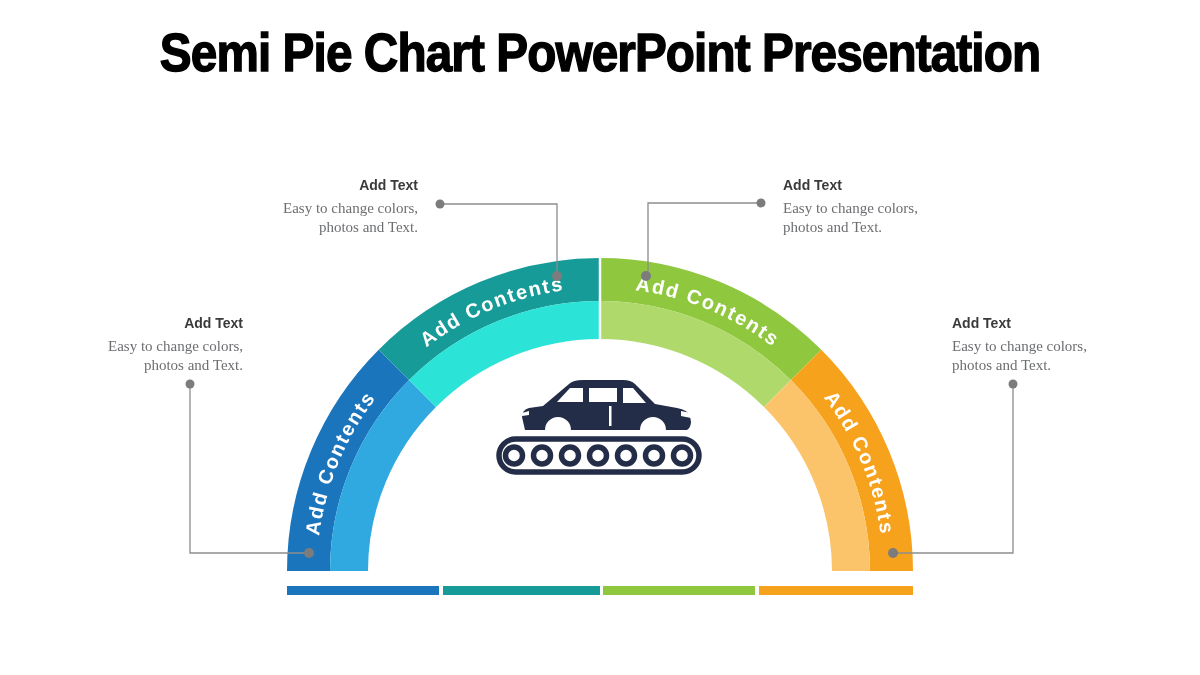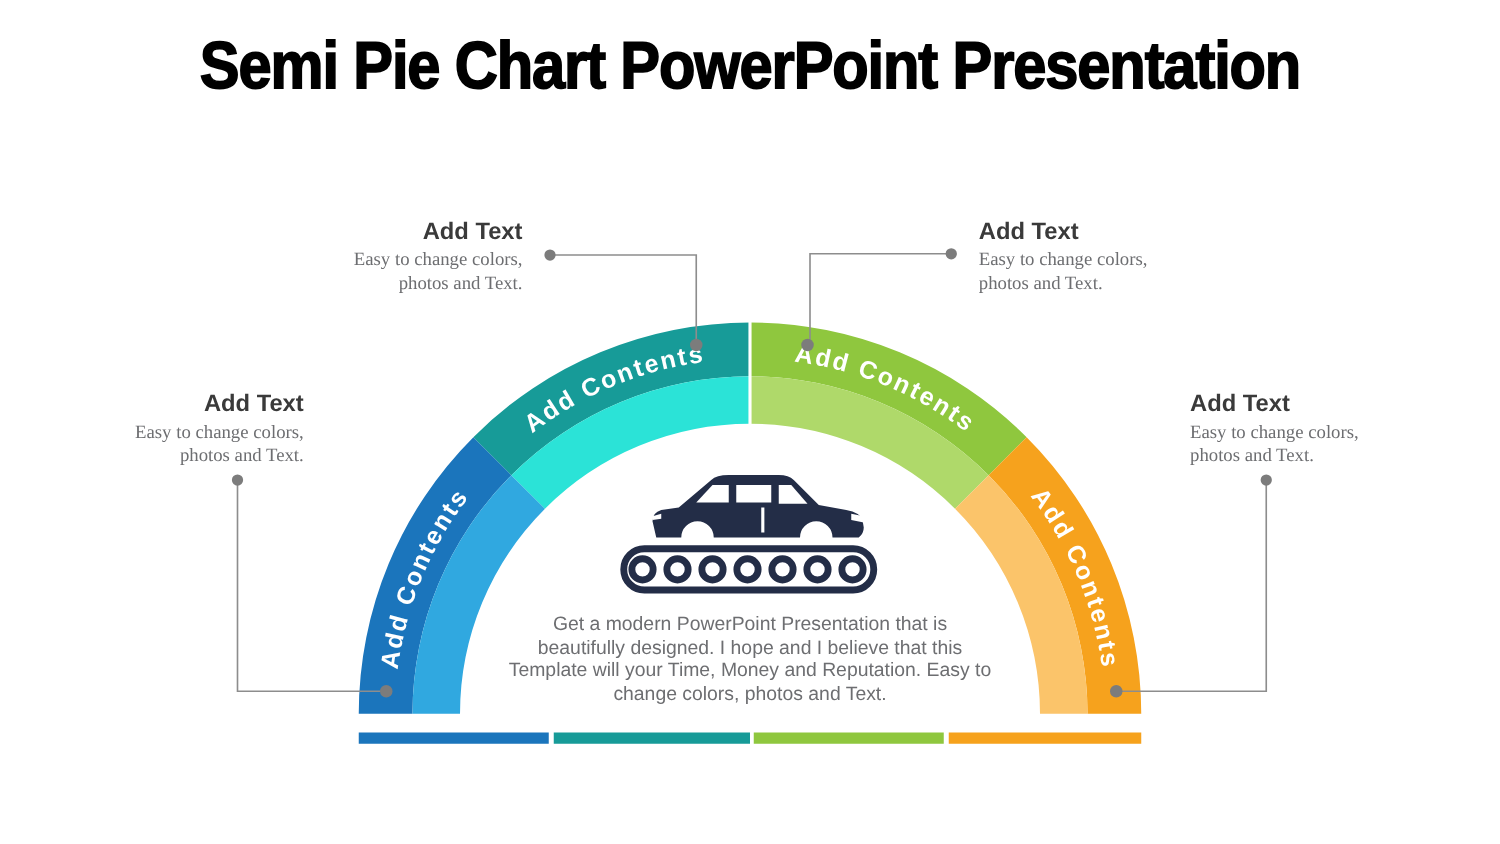--- a/index.html
+++ b/index.html
@@ -12,21 +12,21 @@
 
   .slide-title {
     position:absolute; top:22px; left:0; right:0; margin:0;
     text-align:center; font-size:53px; font-weight:bold; color:#000;
     letter-spacing:-1px; white-space:nowrap;
     -webkit-text-stroke:1.4px #000;
     transform:scaleX(0.9); transform-origin:50% 50%;
   }
 
   .callout { position:absolute; font-size:15px; color:#6d6e71; line-height:19px; }
-  .co-head { font-weight:bold; color:#3a3a3a; font-size:19px; margin-bottom:4px; }
+  .co-head { font-weight:bold; color:#3a3a3a; font-size:14px; margin-bottom:4px; }
   .co-body { white-space:pre-line;font-family:Liberation Serif, serif; }
   .callout.tl { top:176px; right:782px; text-align:right; }
   .callout.tr { top:176px; left:783px;  text-align:left; }
   .callout.ml { top:314px; right:957px; text-align:right; }
   .callout.mr { top:314px; left:952px;  text-align:left; }
 
   .chart-svg { position:absolute; left:0; top:0; width:1200px; height:675px; }
   .seg-label { font-family:"Liberation Sans", sans-serif; font-weight:bold; font-size:20px; fill:#ffffff; letter-spacing:2px; }
   .connector { fill:none; stroke:#8d8d8d; stroke-width:1.3px; }
   .dot       { fill:#7c7c7c; }
@@ -148,18 +148,14 @@
       <circle cx="19" cy="83.5" r="8.5" fill="#ffffff" stroke-width="5.5" stroke="#232D47"></circle>
       <circle cx="47" cy="83.5" r="8.5" fill="#ffffff" stroke-width="5.5" stroke="#232D47"></circle>
       <circle cx="75" cy="83.5" r="8.5" fill="#ffffff" stroke-width="5.5" stroke="#232D47"></circle>
       <circle cx="103" cy="83.5" r="8.5" fill="#ffffff" stroke-width="5.5" stroke="#232D47"></circle>
       <circle cx="131" cy="83.5" r="8.5" fill="#ffffff" stroke-width="5.5" stroke="#232D47"></circle>
       <circle cx="159" cy="83.5" r="8.5" fill="#ffffff" stroke-width="5.5" stroke="#232D47"></circle>
       <circle cx="187" cy="83.5" r="8.5" fill="#ffffff" stroke-width="5.5" stroke="#232D47"></circle>
     </g>
   </svg>
 
-  <div class="center-desc">Get a modern PowerPoint  Presentation that is
-beautifully designed. I hope and I believe that this
-Template will your Time, Money and Reputation. Easy to
-change colors, photos and Text.</div>
 
 </div>
 
 </body></html>

